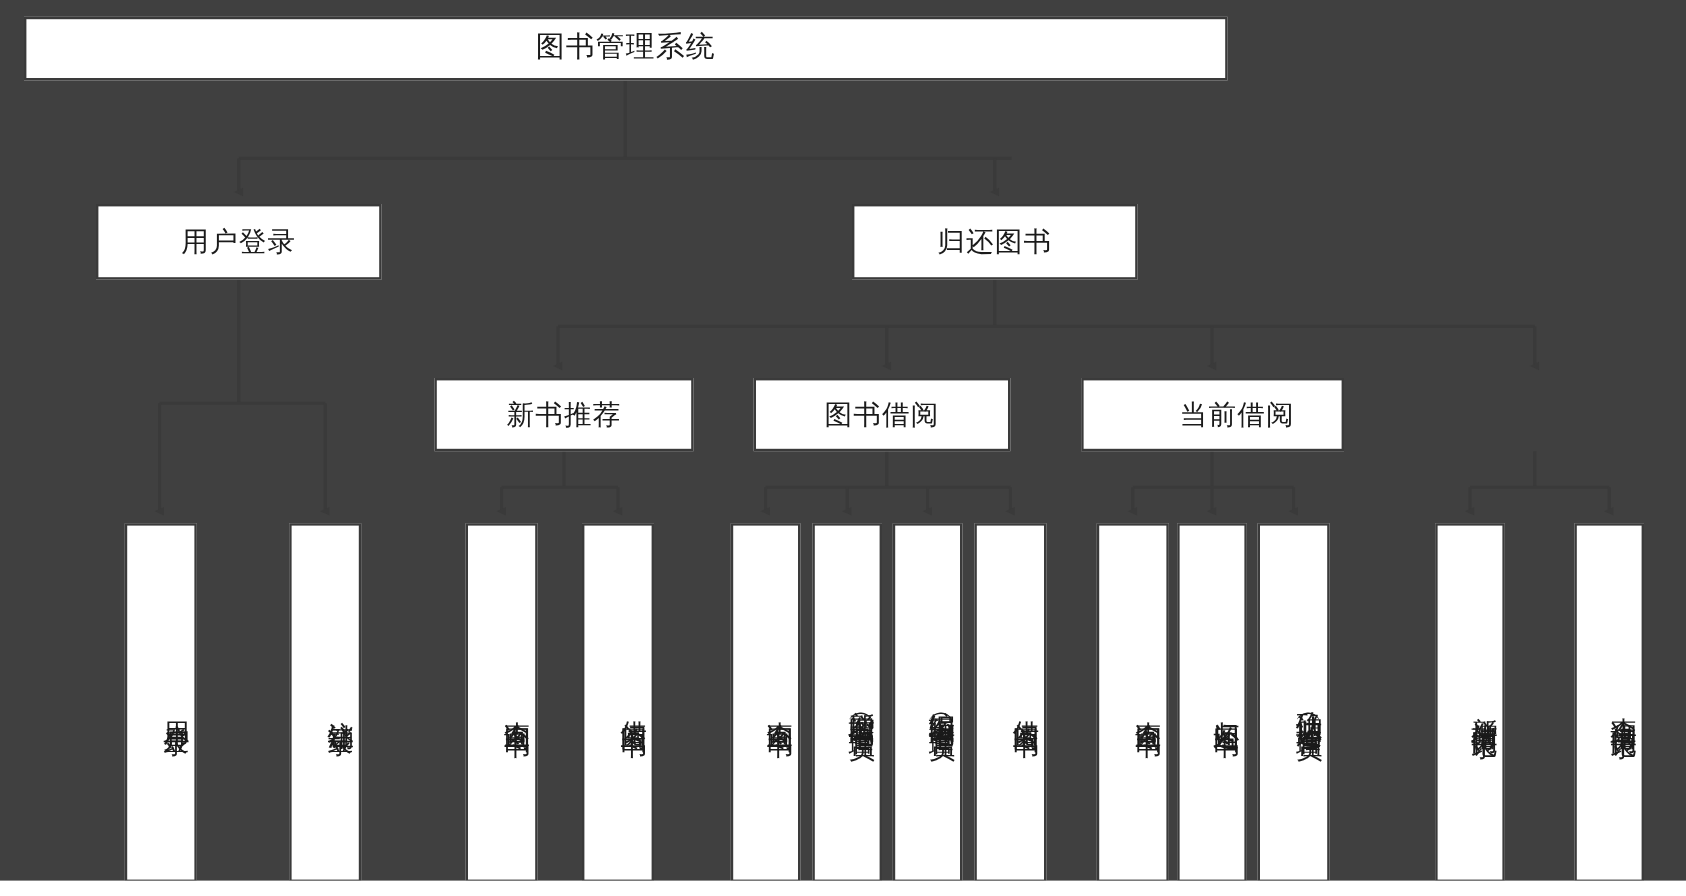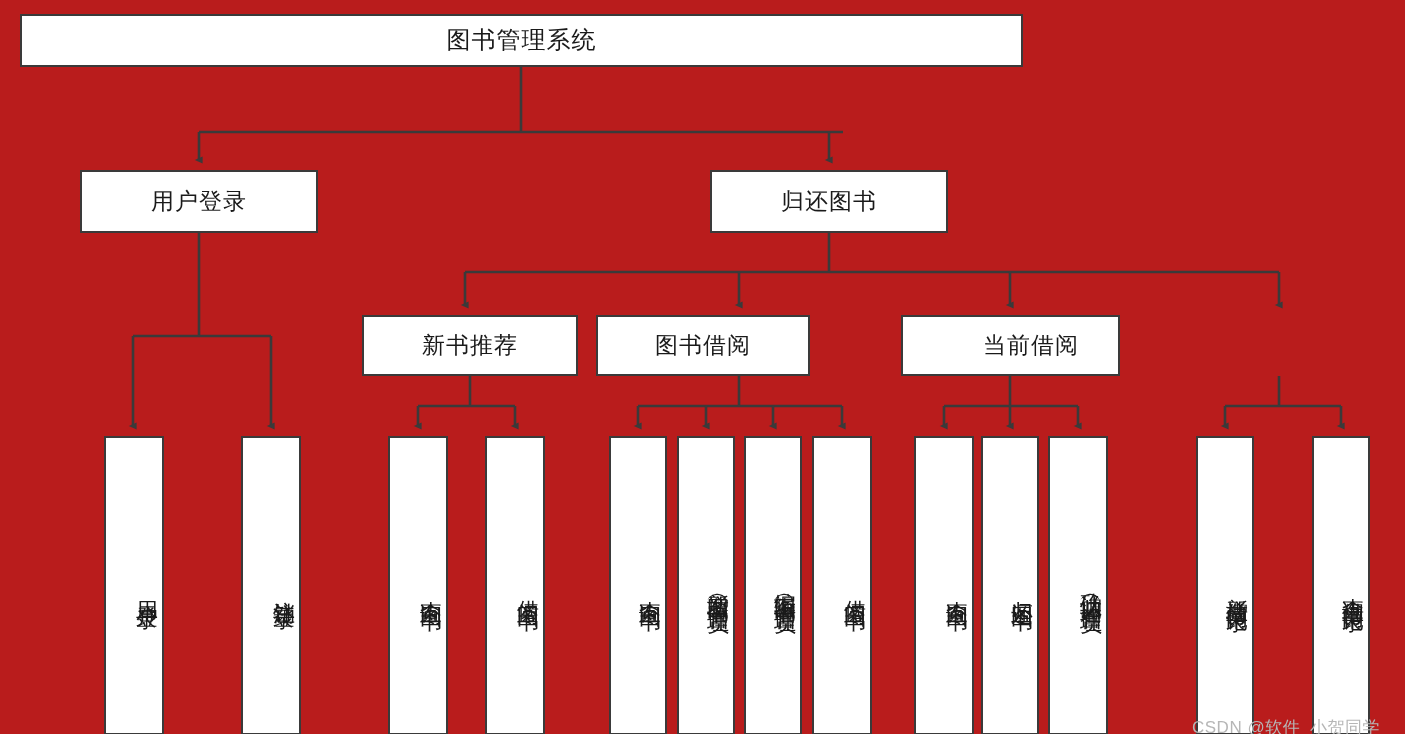--- a/index.html
+++ b/index.html
@@ -8,21 +8,21 @@
     padding: 0;
     background: #ffffff;
   }
   body {
     font-family: "Liberation Sans", "DejaVu Sans", sans-serif;
   }
   #canvas {
     position: relative;
     width: 1405px;
     height: 734px;
-    background: #b91c1c;
+    background: #404040;
     overflow: hidden;
     text-decoration: underline;
   }
   #edges {
     position: absolute;
     left: 0;
     top: 0;
     width: 1405px;
     height: 747px;
     pointer-events: none;
@@ -130,21 +130,21 @@
   <div class="node horiz" style="left:80px;top:170px;width:238px;height:63px;">
     <span>用户登录</span>
   </div>
   <div class="node horiz" style="left:710px;top:170px;width:238px;height:63px;">
     <span>归还图书</span>
   </div>
 
   <div class="node horiz" style="left:362px;top:315px;width:216px;height:61px;">
     <span>新书推荐</span>
   </div>
-  <div class="node horiz" style="left:596px;top:315px;width:214px;height:61px;">
+  <div class="node horiz" style="left:628px;top:315px;width:214px;height:61px;">
     <span>图书借阅</span>
   </div>
   <div class="node horiz" style="left:901px;top:315px;width:219px;height:61px;padding-left:41px;">
     <span>当前借阅</span>
   </div>
 
   <div class="node vert" style="left:104px;top:436px;width:60px;height:299px;">
     <span class="vtext">用户登录</span>
   </div>
   <div class="node vert" style="left:241px;top:436px;width:60px;height:299px;">
@@ -181,15 +181,14 @@
     <span class="vtext">确认归还（管理员）</span>
   </div>
 
   <div class="node vert" style="left:1196px;top:436px;width:58px;height:299px;">
     <span class="vtext">新增借阅记录</span>
   </div>
   <div class="node vert" style="left:1312px;top:436px;width:58px;height:299px;">
     <span class="vtext">查询借阅记录</span>
   </div>
 
-  <div class="watermark" style="left:1192px;top:716px;">CSDN @软件_小贺同学</div>
 
 </div>
 
 </body></html>

